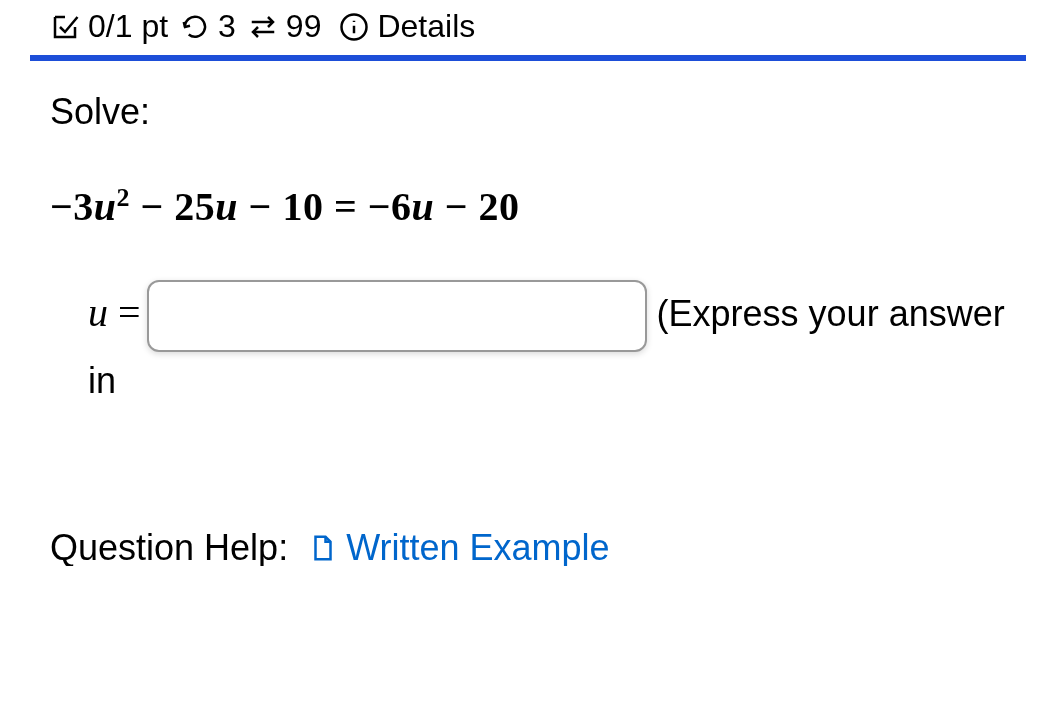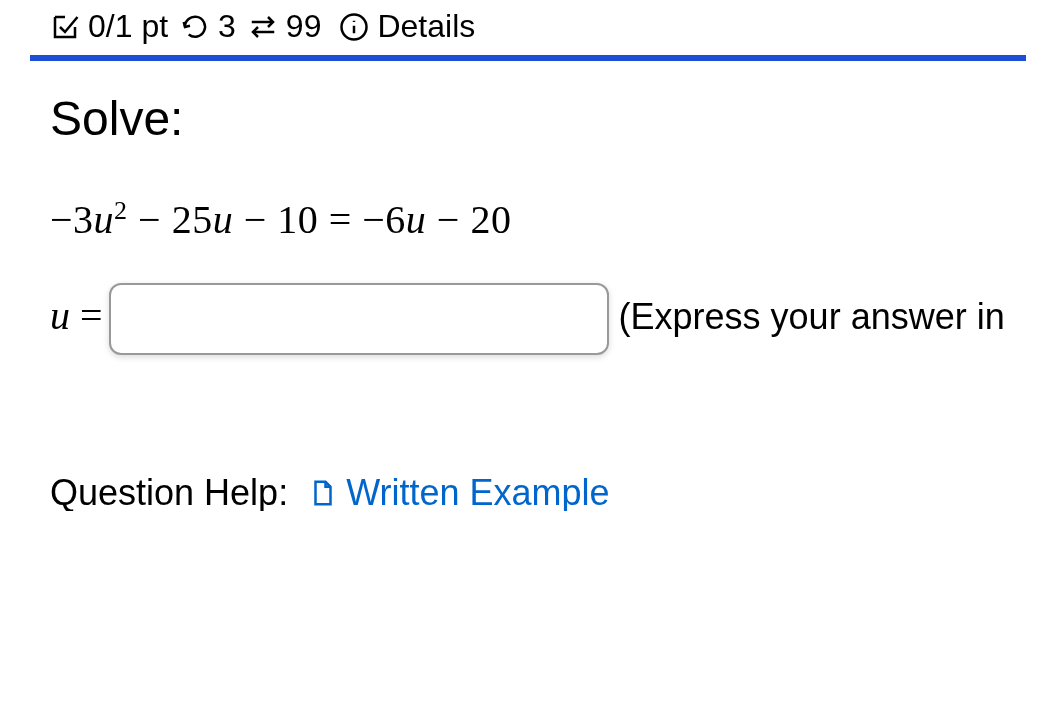--- a/index.html
+++ b/index.html
@@ -33,39 +33,41 @@
       flex-shrink: 0;
     }
     .details-link {
       margin-left: 6px;
       justify-content: flex-end;
     }
     .content {
       padding: 30px 20px;
     }
     .solve-label {
-      font-size: 48px;
+      font-size: 36px;
       margin-bottom: 50px;
     }
     .equation {
       font-family: 'Cambria Math', 'Times New Roman', serif;
       font-size: 40px;
-      margin-bottom: 40px;
+      margin-bottom: 50px;
       letter-spacing: 0.5px;
+      font-weight: bold;
     }
     .equation .var {
       font-style: italic;
     }
     .equation sup {
       font-size: 26px;
       vertical-align: super;
     }
     .answer-row {
       font-size: 36px;
       line-height: 1.6;
+      margin-left: 38px;
     }
     .u-equals {
       font-family: 'Cambria Math', 'Times New Roman', serif;
       font-style: italic;
       font-size: 40px;
       margin-right: 6px;
     }
     .u-equals .eq {
       font-style: normal;
     }

